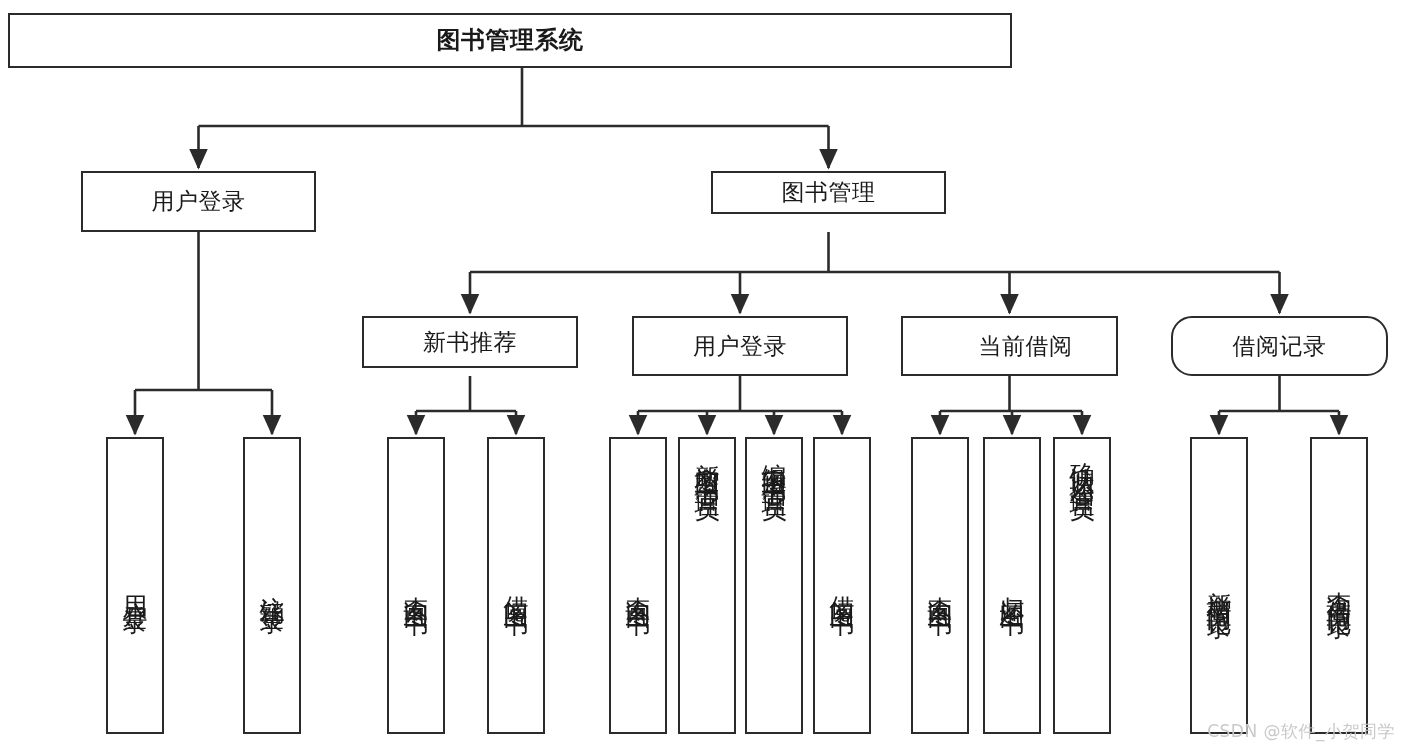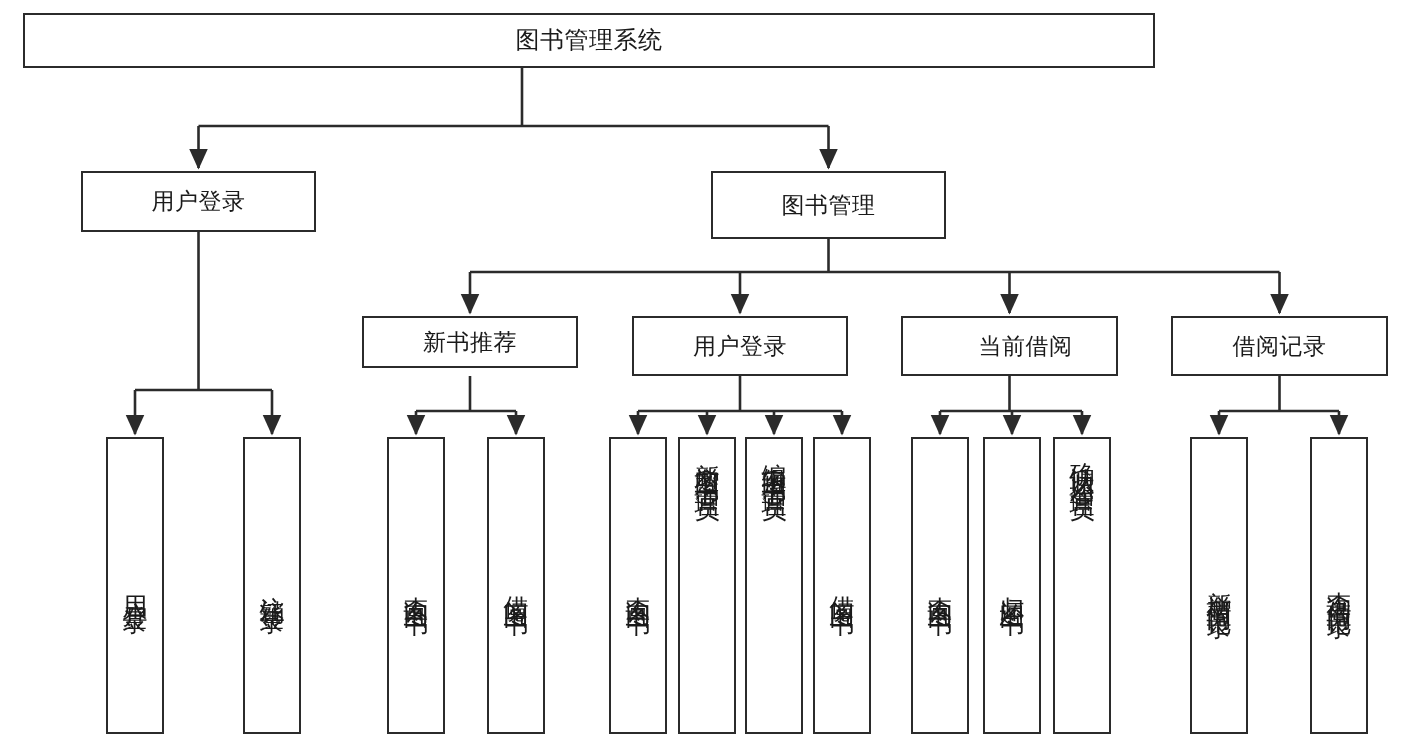--- a/index.html
+++ b/index.html
@@ -119,39 +119,39 @@
         <path d="M1012,411 L1012,434" marker-end="url(#arrow)"></path>
         <path d="M1082,411 L1082,434" marker-end="url(#arrow)"></path>
         <path d="M1279.5,376 L1279.5,411"></path>
         <path d="M1219,411 L1339,411"></path>
         <path d="M1219,411 L1219,434" marker-end="url(#arrow)"></path>
         <path d="M1339,411 L1339,434" marker-end="url(#arrow)"></path>
       </g>
   </svg>
 
   <div id="nodes">
-      <div class="node horiz root" style="left: 23px; top: 13px; width: 1132px; height: 55px;">
+      <div class="node horiz root" style="left: 8px; top: 13px; width: 1004px; height: 55px; font-weight: bold;">
         <span class="label">图书管理系统</span>
       </div>
       <div class="node horiz" style="left: 81px; top: 171px; width: 235px; height: 61px;">
         <span class="label">用户登录</span>
       </div>
-      <div class="node horiz" style="left: 711px; top: 171px; width: 235px; height: 68px;">
+      <div class="node horiz" style="left: 711px; top: 171px; width: 235px; height: 43px;">
         <span class="label">图书管理</span>
       </div>
       <div class="node horiz" style="left: 362px; top: 316px; width: 216px; height: 52px;">
         <span class="label">新书推荐</span>
       </div>
       <div class="node horiz" style="left: 632px; top: 316px; width: 216px; height: 60px;">
         <span class="label">用户登录</span>
       </div>
       <div class="node horiz" style="left: 901px; top: 316px; width: 217px; height: 60px; padding-left: 32px;">
         <span class="label">当前借阅</span>
       </div>
-      <div class="node horiz" style="left: 1171px; top: 316px; width: 217px; height: 60px;">
+      <div class="node horiz" style="left: 1171px; top: 316px; width: 217px; height: 60px; border-radius: 21px;">
         <span class="label">借阅记录</span>
       </div>
       <div class="node vert" style="left: 106px; top: 437px; width: 58px; height: 297px;">
         <span class="label">用户登录</span>
       </div>
       <div class="node vert" style="left: 243px; top: 437px; width: 58px; height: 297px;">
         <span class="label">注销登录</span>
       </div>
       <div class="node vert" style="left: 387px; top: 437px; width: 58px; height: 297px;">
         <span class="label">查询图书</span>
@@ -181,13 +181,14 @@
         <span class="label">确认归还（管理员）</span>
       </div>
       <div class="node vert" style="left: 1190px; top: 437px; width: 58px; height: 297px;">
         <span class="label">新增借阅记录</span>
       </div>
       <div class="node vert" style="left: 1310px; top: 437px; width: 58px; height: 297px;">
         <span class="label">查询借阅记录</span>
       </div>
     </div>
 
+  <div id="watermark">CSDN @软件_小贺同学</div>
 </div>
 
 </body></html>

